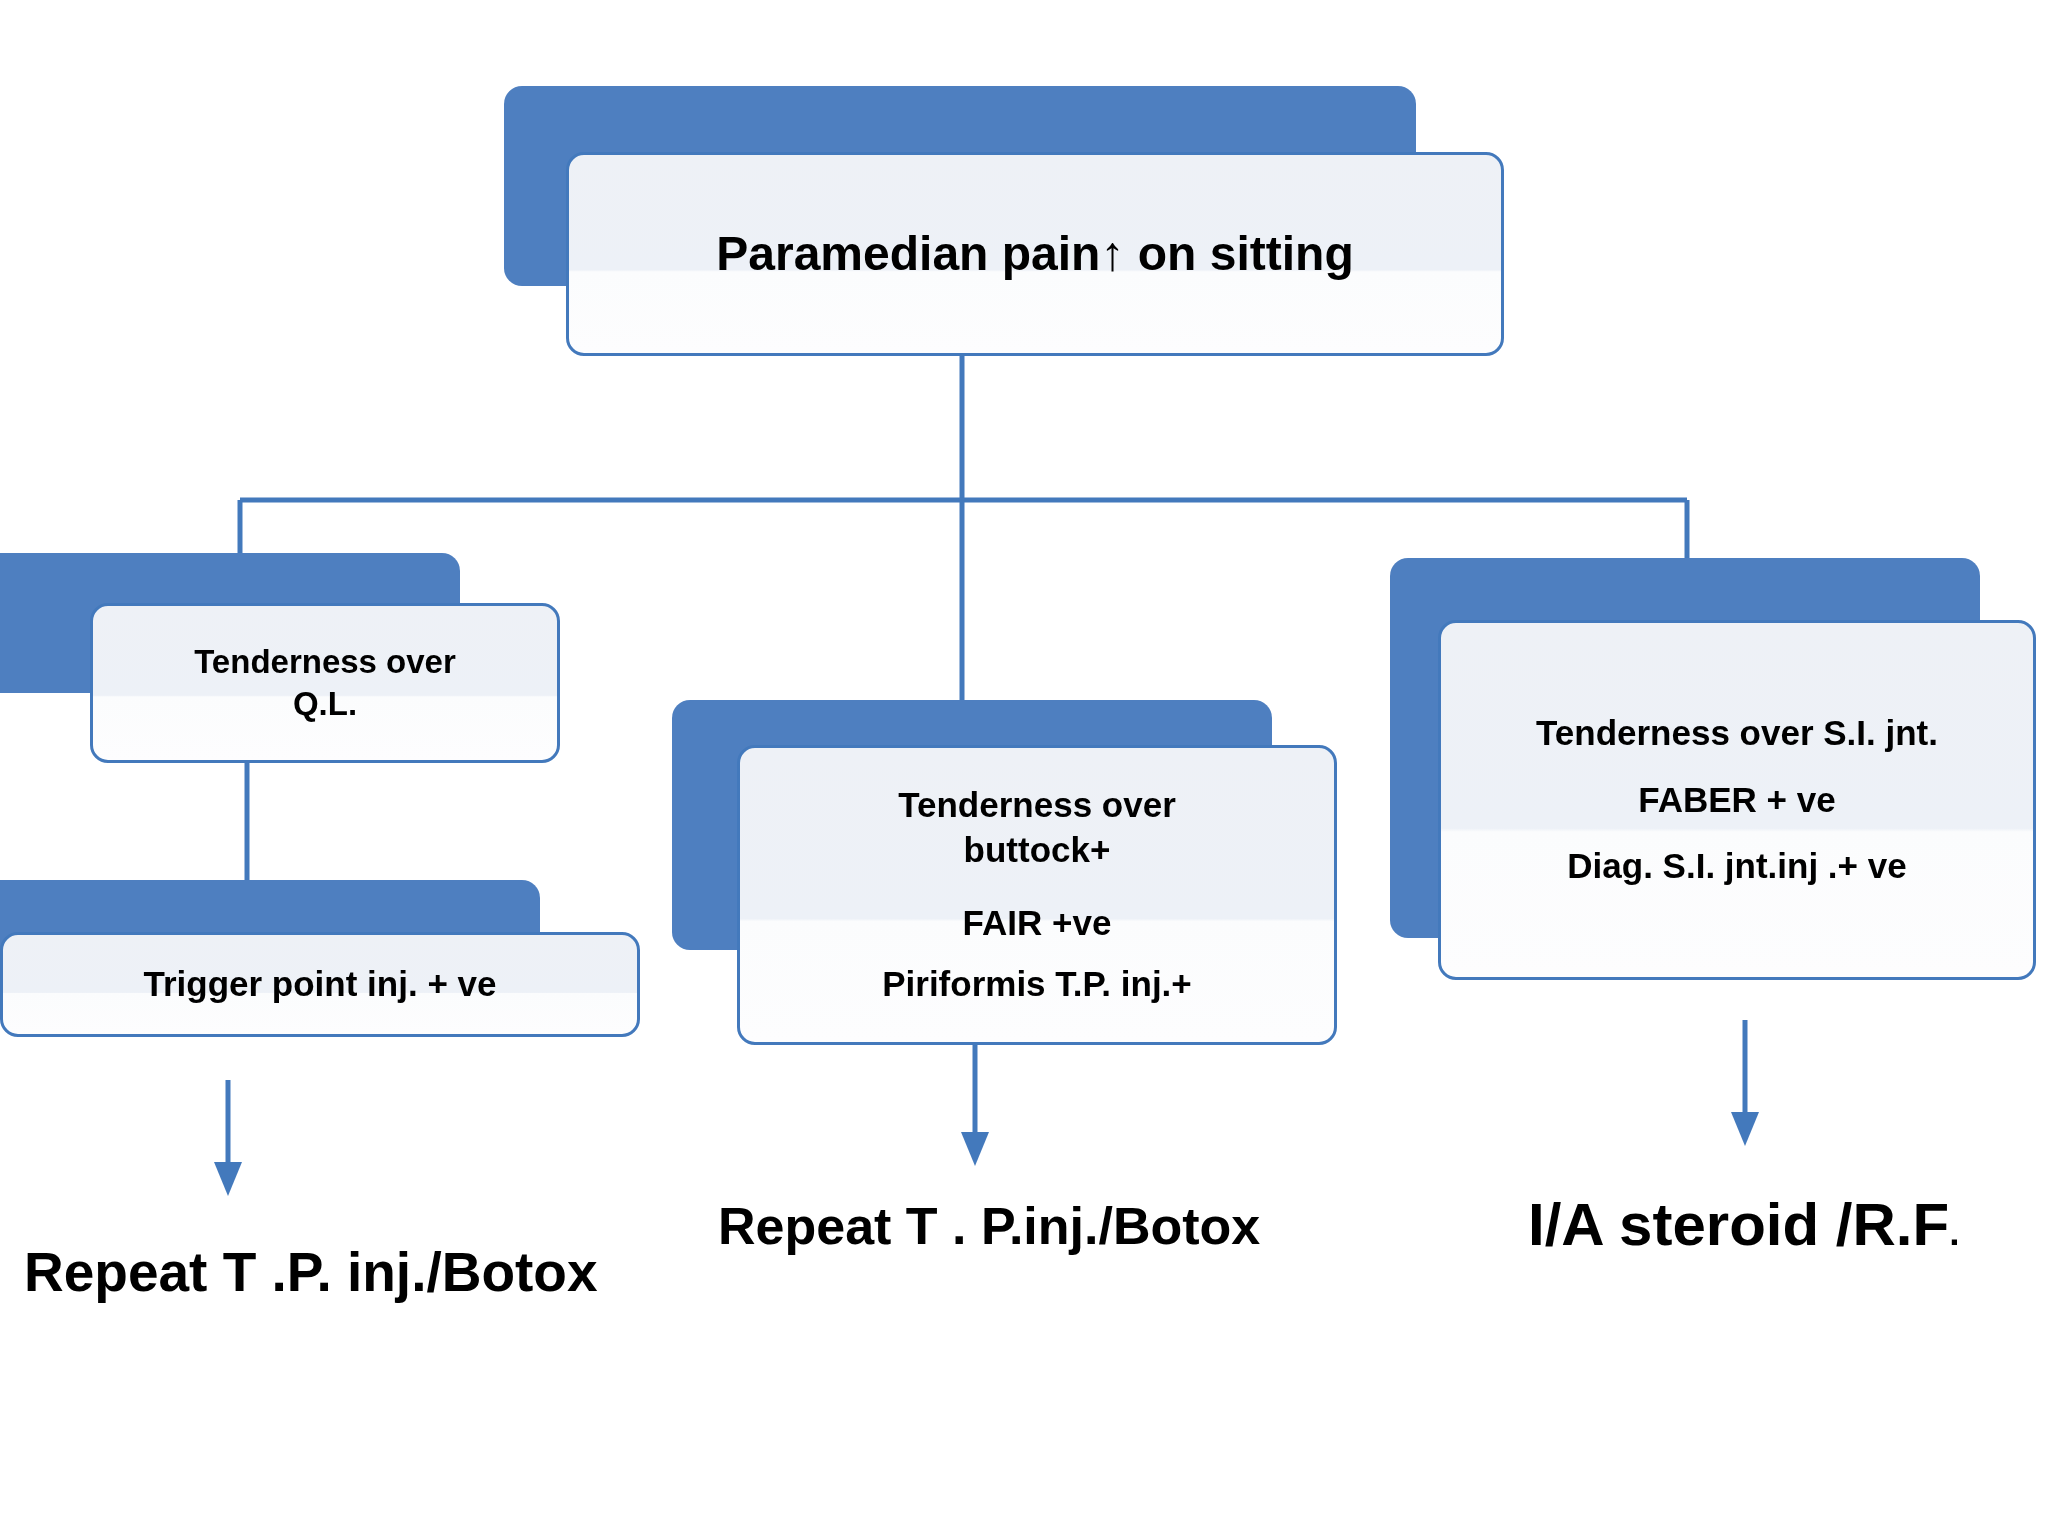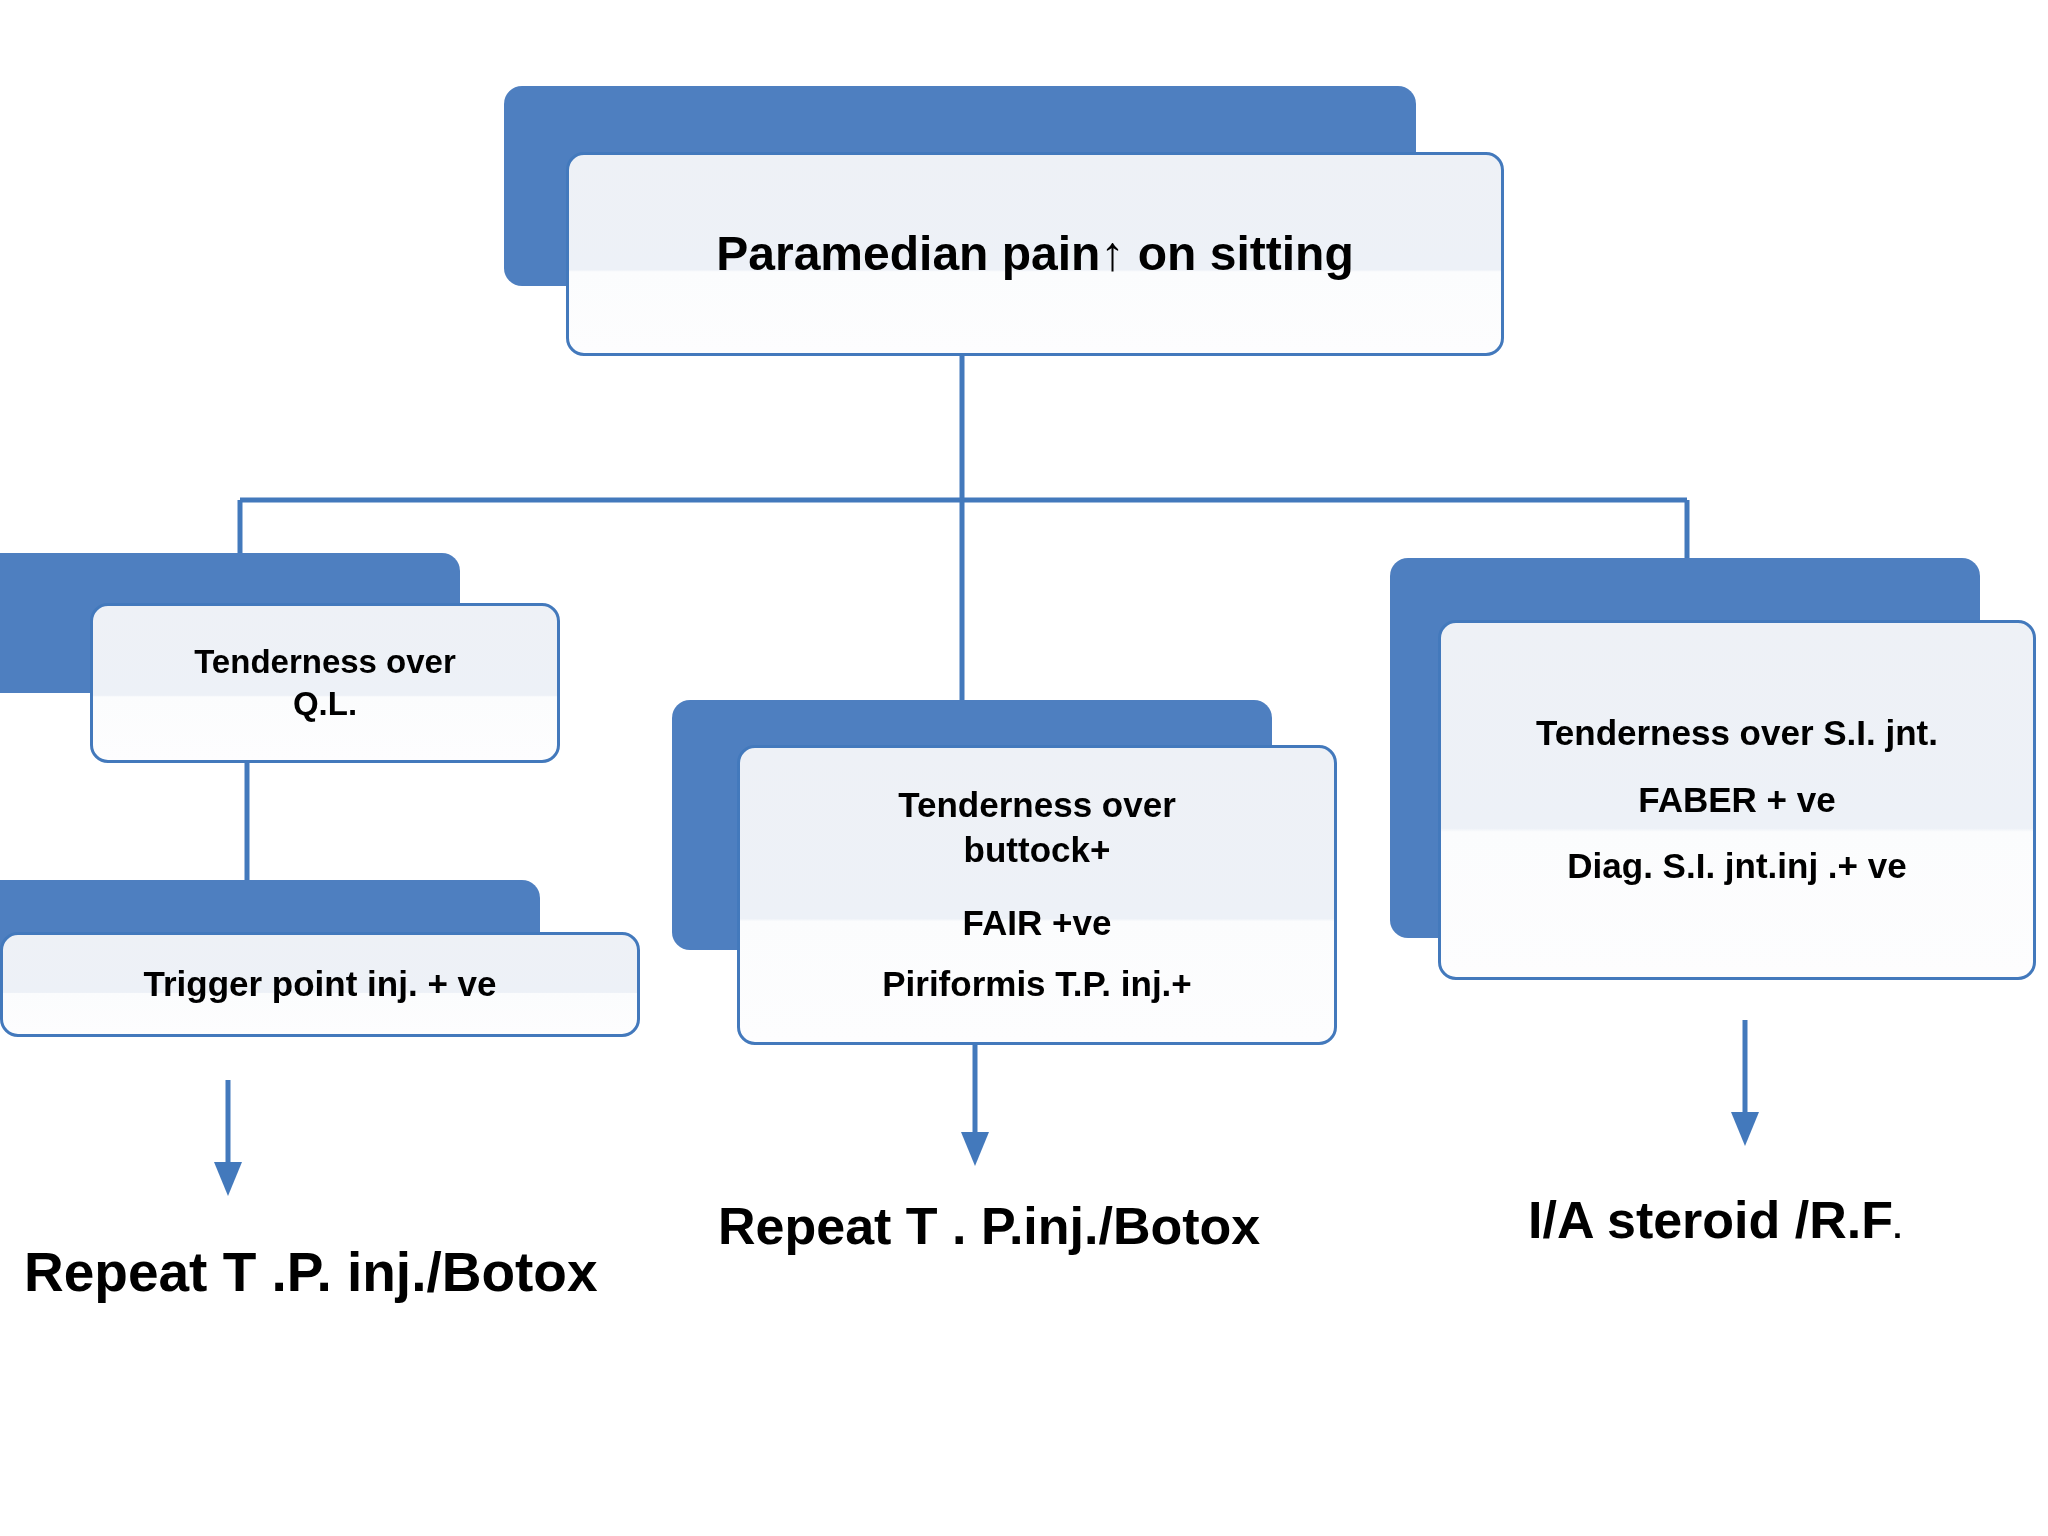--- a/index.html
+++ b/index.html
@@ -123,17 +123,17 @@
   </div>
 
   <div class="outlabel" style="left:24px;top:1240px;font-size:55px;">
     <span>Repeat T .P. inj./Botox</span>
   </div>
 
   <div class="outlabel" style="left:718px;top:1196px;font-size:52px;">
     <span>Repeat T . P.inj./Botox</span>
   </div>
 
-  <div class="outlabel" style="left:1528px;top:1190px;font-size:52px;">
+  <div class="outlabel" style="left:1528px;top:1190px;font-size:60px;">
     <span>I/A steroid /R.F</span><span class="tail">.</span>
   </div>
 
 </div>
 
 </body></html>

